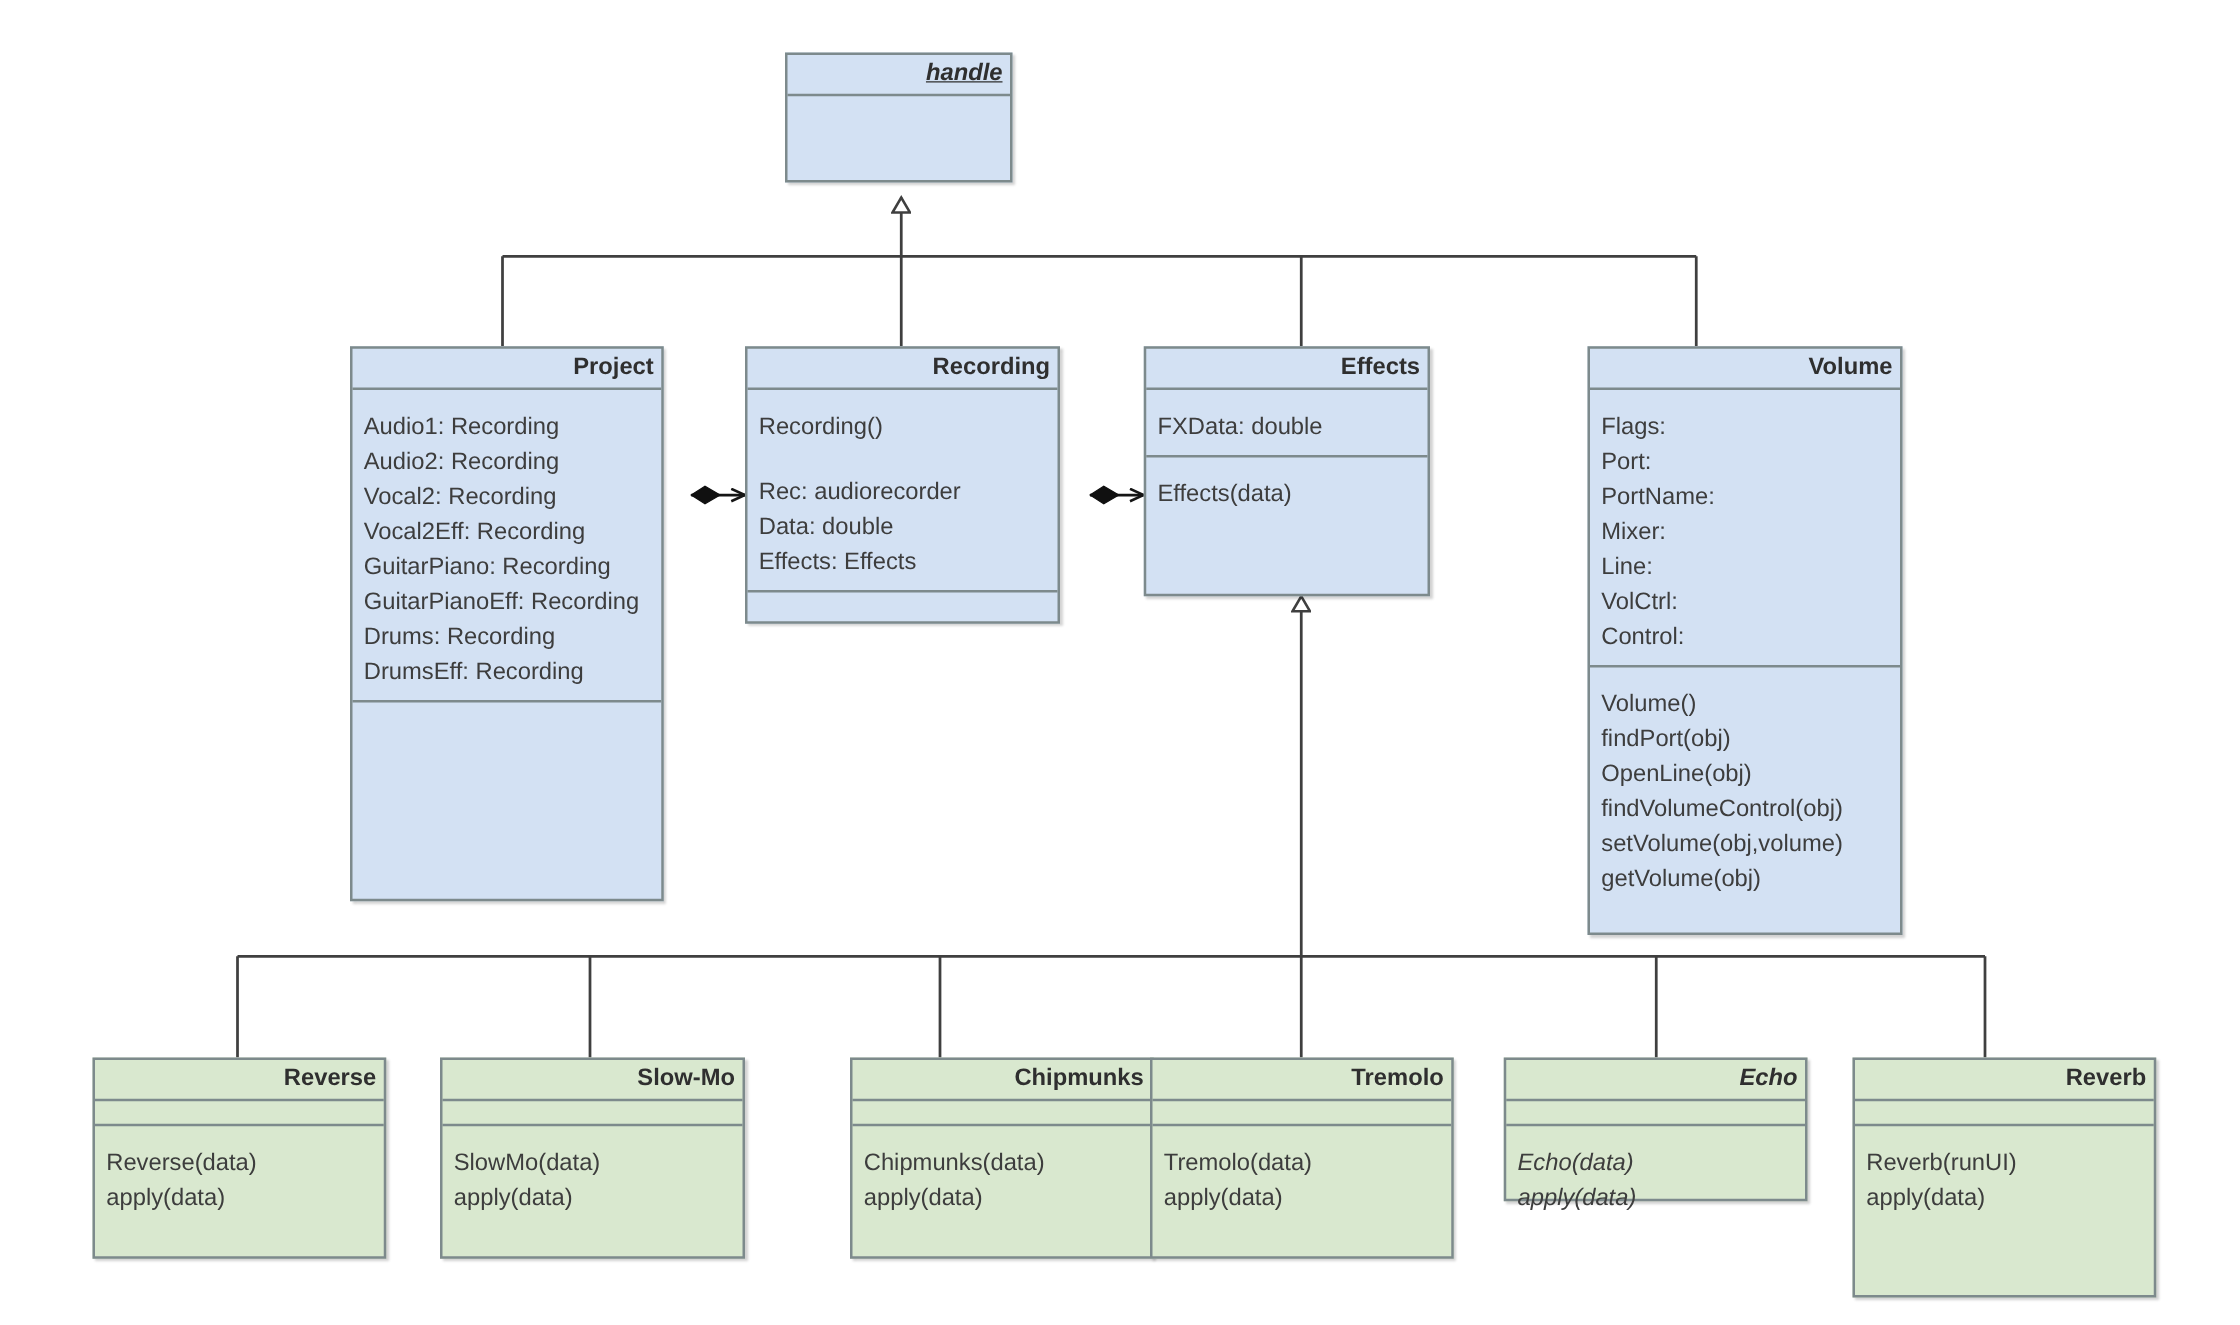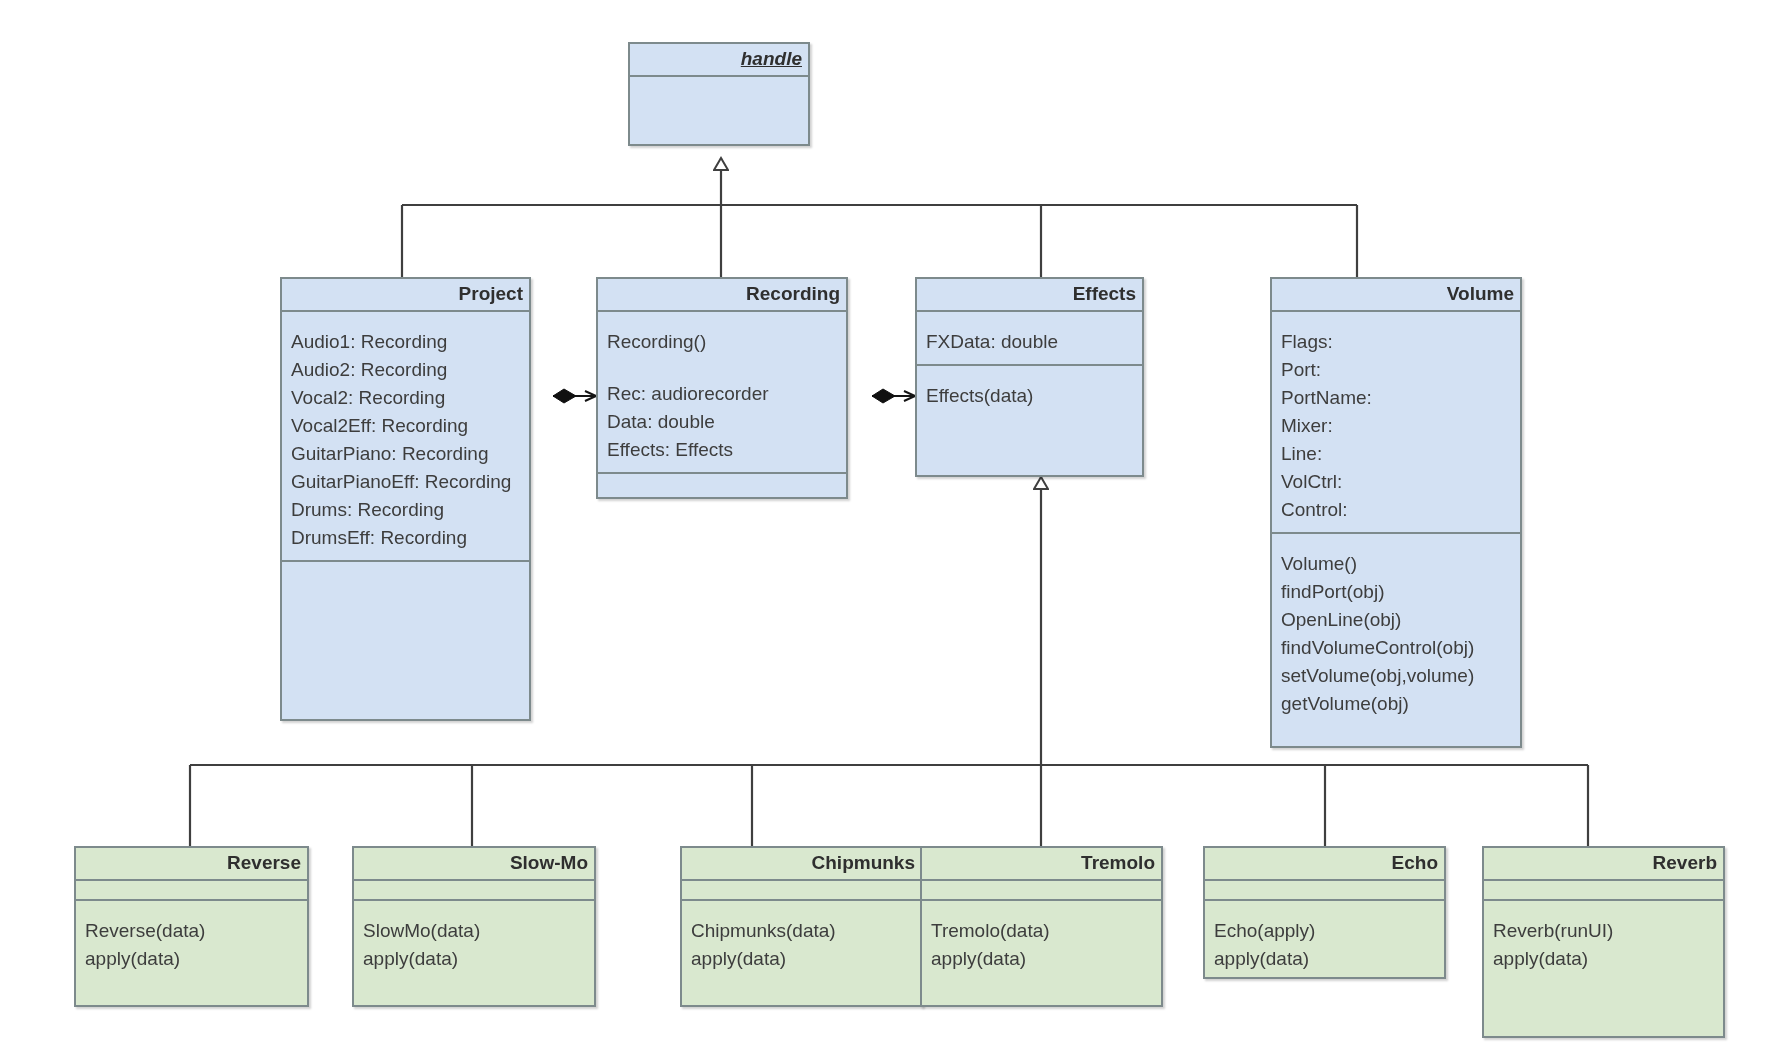--- a/index.html
+++ b/index.html
@@ -203,25 +203,25 @@
 
   <div class="uml green" style="left:920px; top:846px; width:243px; height:161px;">
     <div class="title">Tremolo</div>
     <div class="compartment empty divider"></div>
     <div class="compartment">
       <div class="row">Tremolo(data)</div>
       <div class="row">apply(data)</div>
     </div>
   </div>
 
-  <div class="uml green" style="left:1203px; top:846px; width:243px; height:133px;">
+  <div class="uml green" style="left:1203px; top:846px; width:243px; height:115px;font-style:italic;">
     <div class="title">Echo</div>
     <div class="compartment empty divider"></div>
     <div class="compartment">
-      <div class="row">Echo(apply)</div>
+      <div class="row">Echo(data)</div>
       <div class="row">apply(data)</div>
     </div>
   </div>
 
   <div class="uml green" style="left:1482px; top:846px; width:243px; height:192px;">
     <div class="title">Reverb</div>
     <div class="compartment empty divider"></div>
     <div class="compartment">
       <div class="row">Reverb(runUI)</div>
       <div class="row">apply(data)</div>

